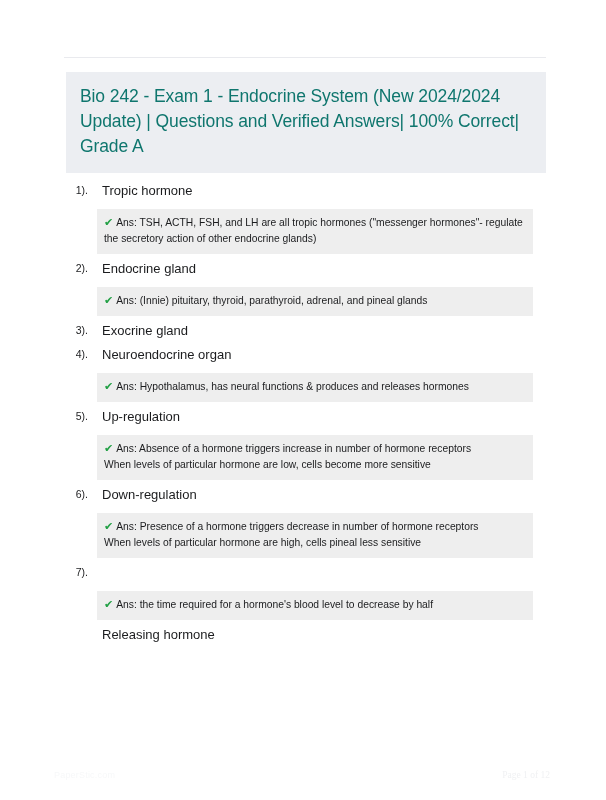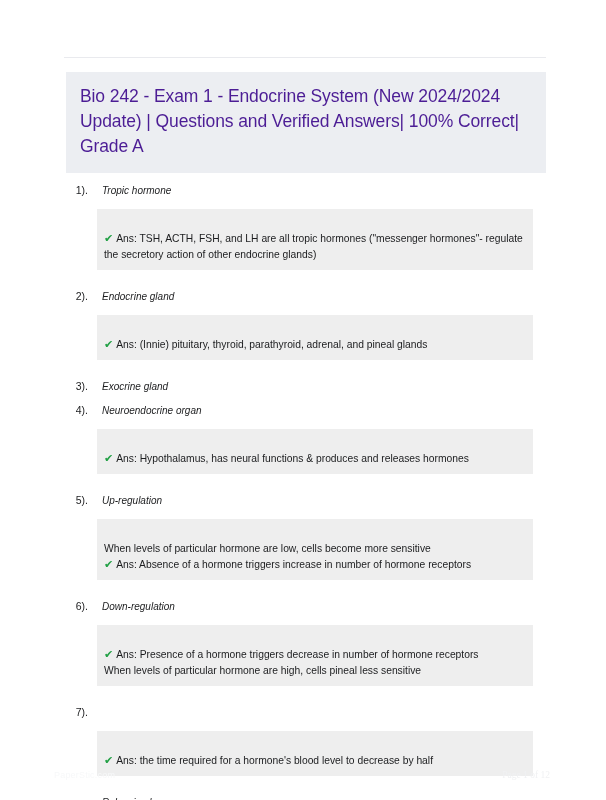--- a/index.html
+++ b/index.html
@@ -36,21 +36,21 @@
   .doc-title {
     position: absolute;
     left: 66px;
     top: 72px;
     width: 480px;
     box-sizing: border-box;
     background: #eceef2;
     padding: 12px 14px 14px 14px;
     font-size: 17.5px;
     line-height: 1.42;
-    color: #4c1d95;
+    color: #0f766e;
     letter-spacing: -0.1px;
   }
 
   .qa-list {
     position: absolute;
     left: 0;
     top: 182px;
     width: 606px;
   }
 
@@ -71,30 +71,29 @@
     left: 52px;
     top: 0;
     width: 36px;
     text-align: right;
     font-size: 10.5px;
     color: #1b1c1e;
     line-height: 17px;
   }
 
   .q-text {
-    font-size: 10px;
+    font-size: 13px;
     color: #1b1c1e;
     line-height: 17px;
-    font-style: italic;
   }
 
   .ans-box {
-    margin: 9px 73px 12px 97px;
+    margin: 9px 73px 0 97px;
     background: #eeeeee;
-    padding: 22px 9px 7px 7px;
+    padding: 6px 9px 7px 7px;
     font-size: 10.3px;
     line-height: 1.55;
     color: #1b1c1e;
   }
 
   .ans-box p {
     margin: 0;
   }
 
   .check-icon {
@@ -180,22 +179,22 @@
         <div class="ans-box">
           <p><span class="check-icon">✔</span><span>Ans: Hypothalamus, has neural functions &amp; produces and releases hormones</span></p>
         </div>
       </div>
       <div class="qa-item">
         <div class="q-row">
           <div class="q-num">5).</div>
           <div class="q-text">Up-regulation</div>
         </div>
         <div class="ans-box">
+          <p><span class="check-icon">✔</span><span>Ans: Absence of a hormone triggers increase in number of hormone receptors</span></p>
           <p><span>When levels of particular hormone are low, cells become more sensitive</span></p>
-          <p><span class="check-icon">✔</span><span>Ans: Absence of a hormone triggers increase in number of hormone receptors</span></p>
         </div>
       </div>
       <div class="qa-item">
         <div class="q-row">
           <div class="q-num">6).</div>
           <div class="q-text">Down-regulation</div>
         </div>
         <div class="ans-box">
           <p><span class="check-icon">✔</span><span>Ans: Presence of a hormone triggers decrease in number of hormone receptors</span></p>
           <p><span>When levels of particular hormone are high, cells pineal less sensitive</span></p>

